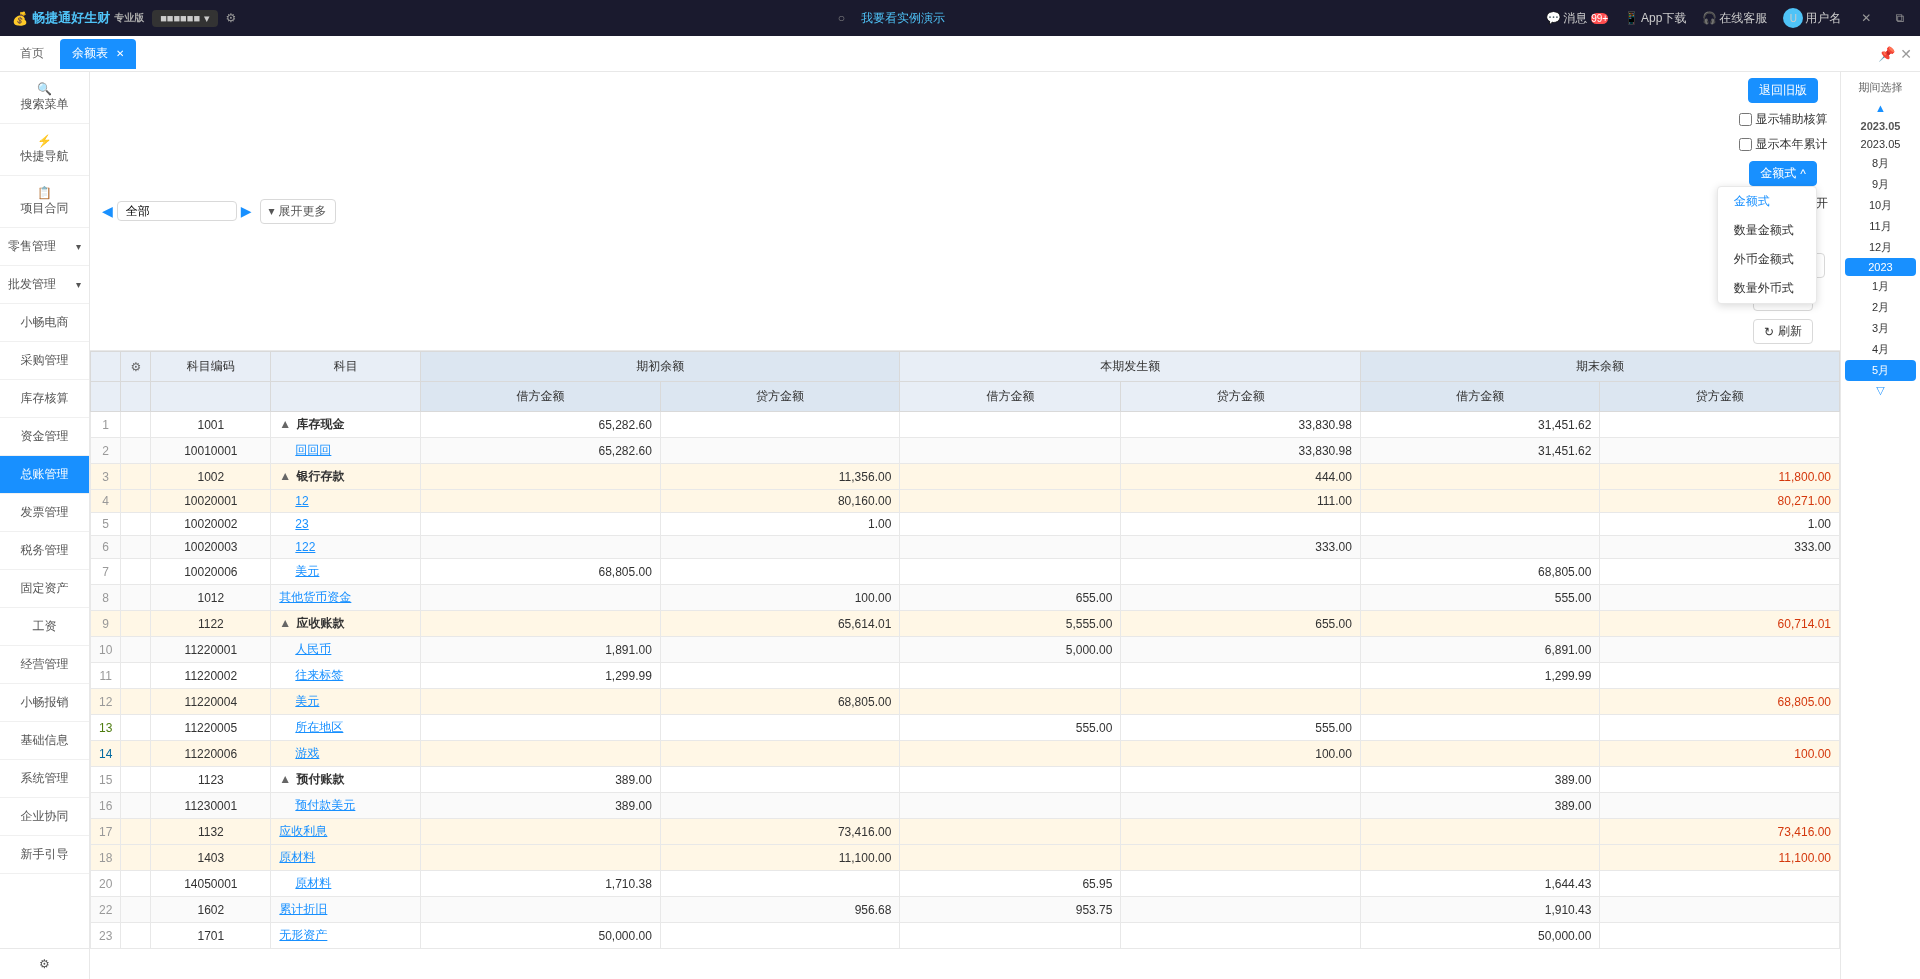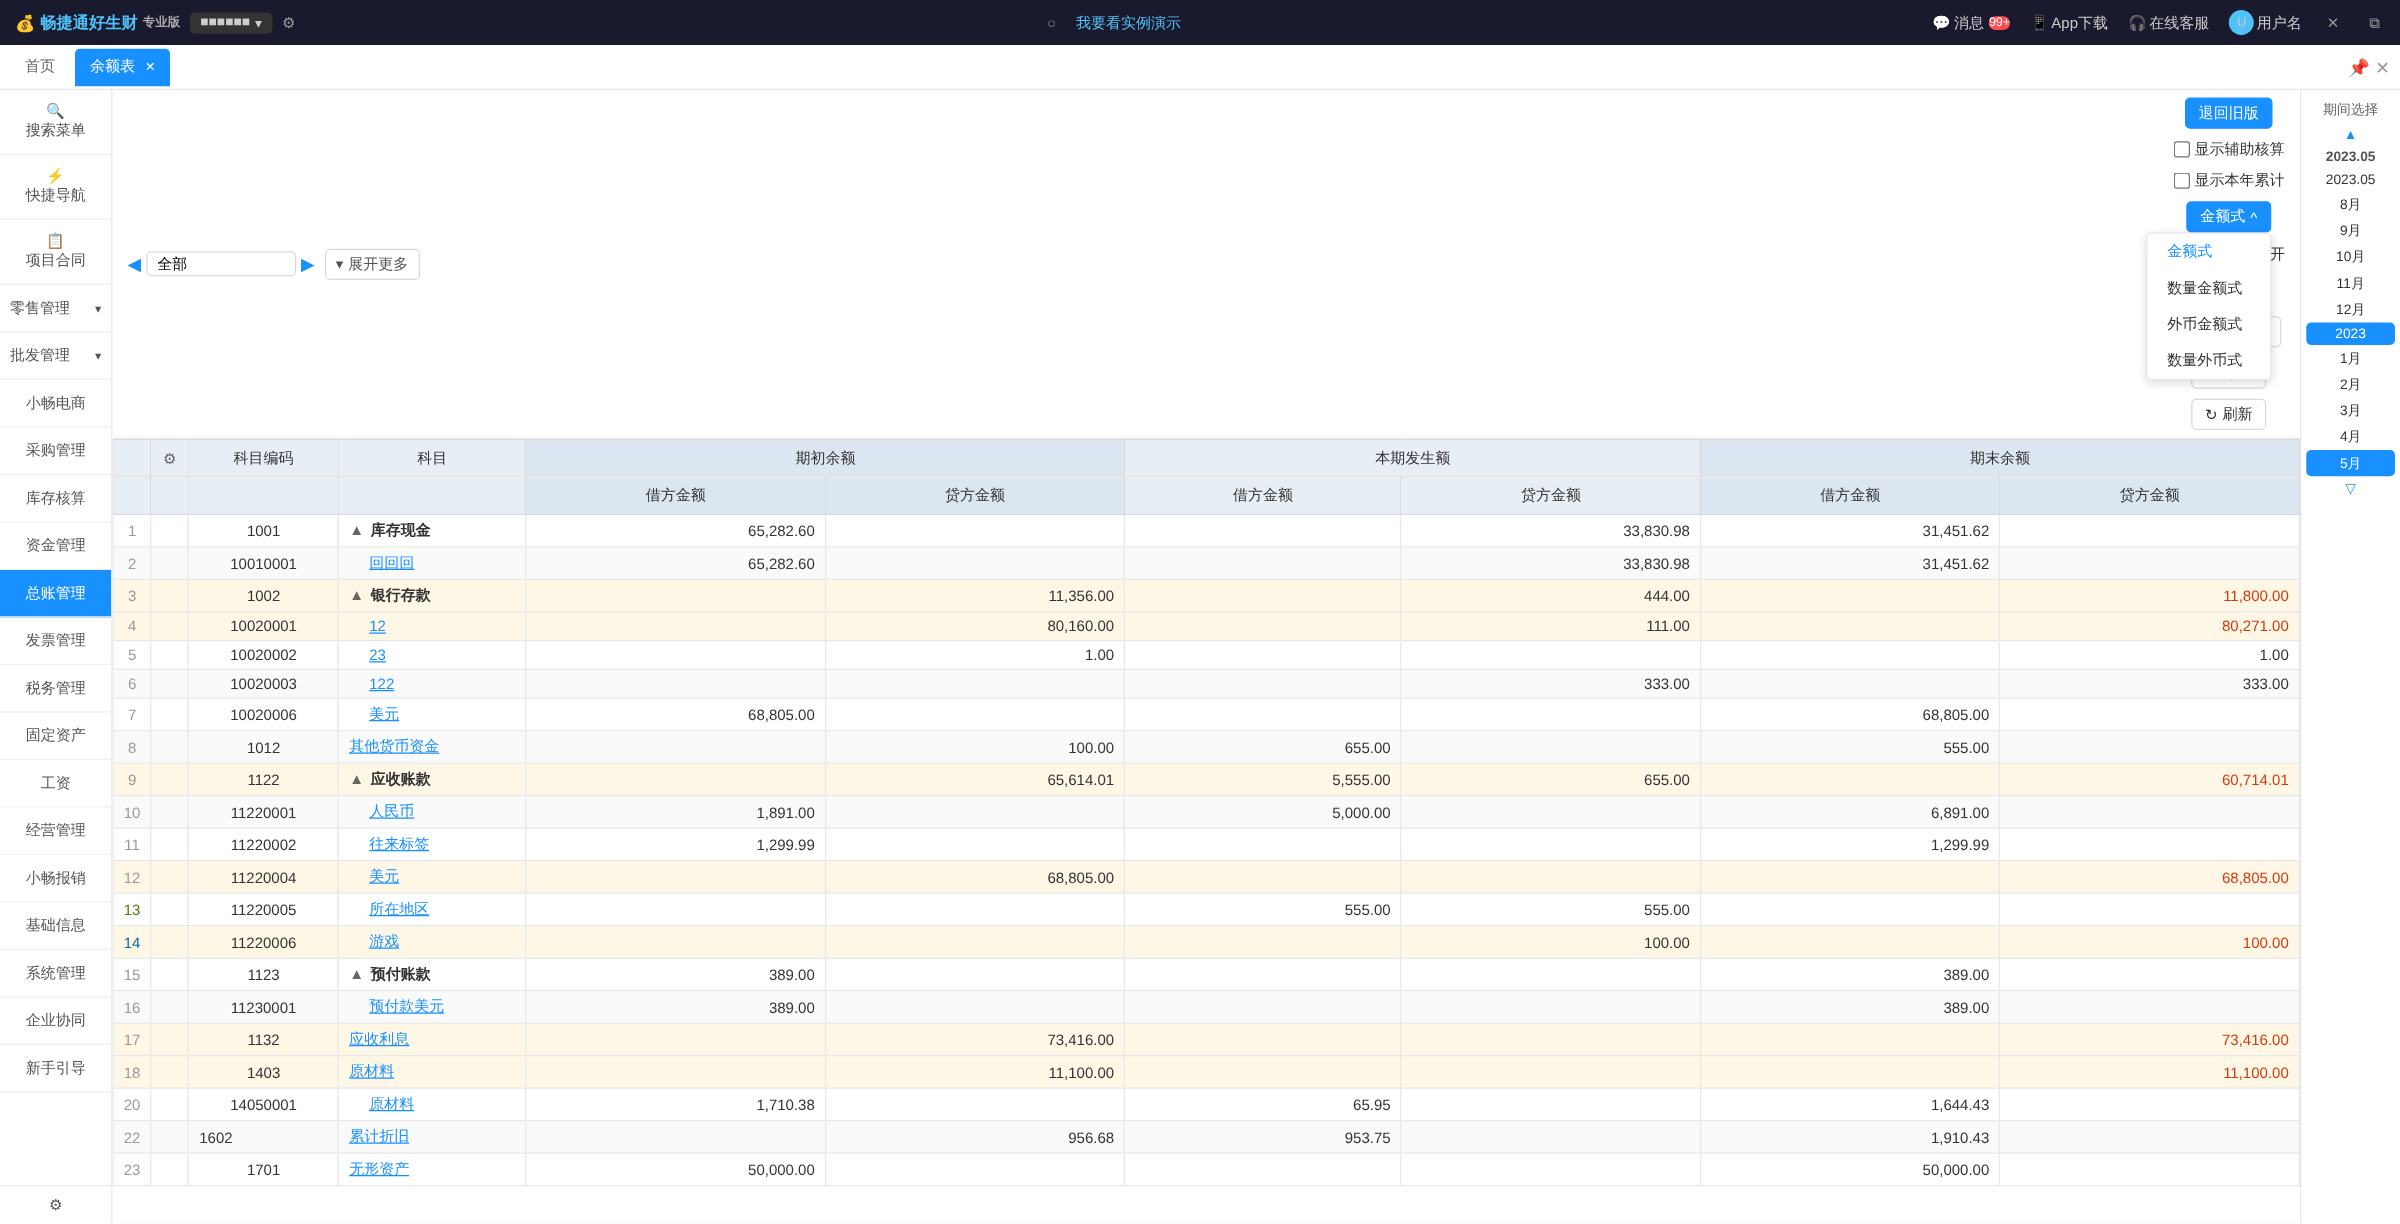--- a/index.html
+++ b/index.html
@@ -583,21 +583,21 @@
       <td class="col-number" style="background:;">1,710.38</td>
       <td class="col-number" style="background:;"></td>
       <td class="col-number">65.95</td>
       <td class="col-number"></td>
       <td class="col-number" style="">1,644.43</td>
       <td class="col-number" style=""></td>
     </tr>
             <tr>
       <td style="color:#999;text-align:center;">22</td>
       <td></td>
-      <td style="text-align:left;">1602</td>
+      <td style="text-align:center;">1602</td>
       <td style="text-align:left;padding-left:8px;">
         
         <span class=" underline">累计折旧</span>
       </td>
       <td class="col-number" style="background:;"></td>
       <td class="col-number" style="background:;">956.68</td>
       <td class="col-number">953.75</td>
       <td class="col-number"></td>
       <td class="col-number" style="">1,910.43</td>
       <td class="col-number" style=""></td>

